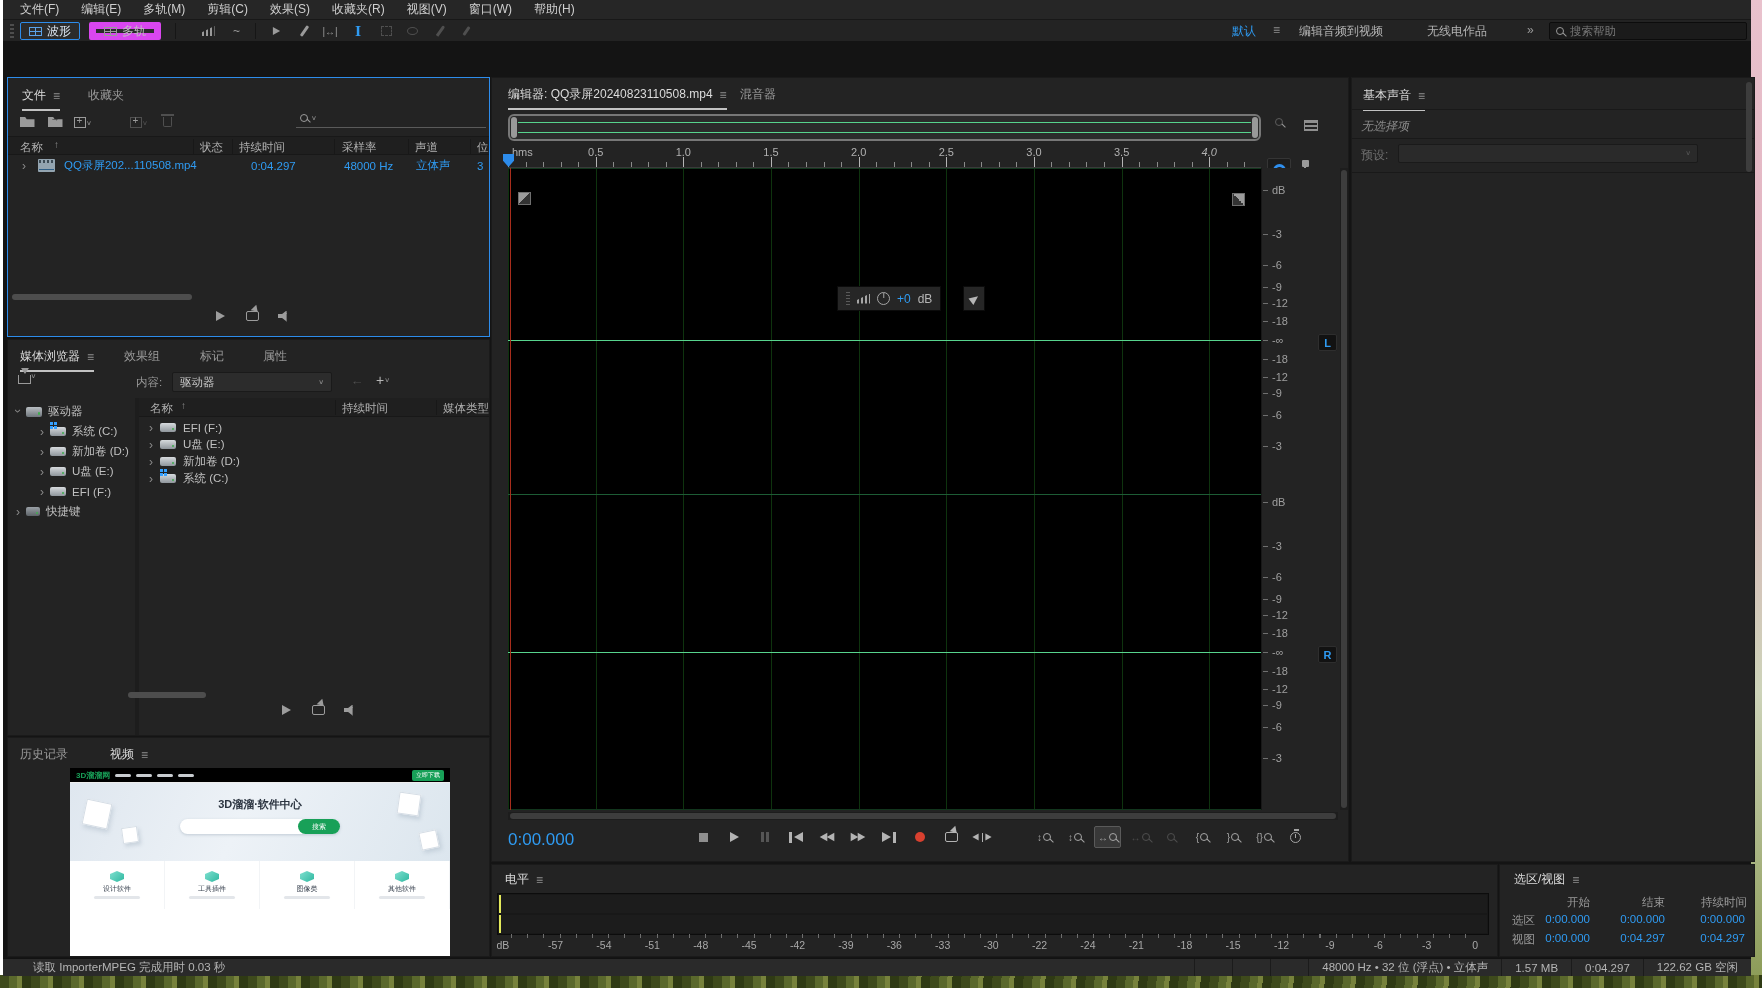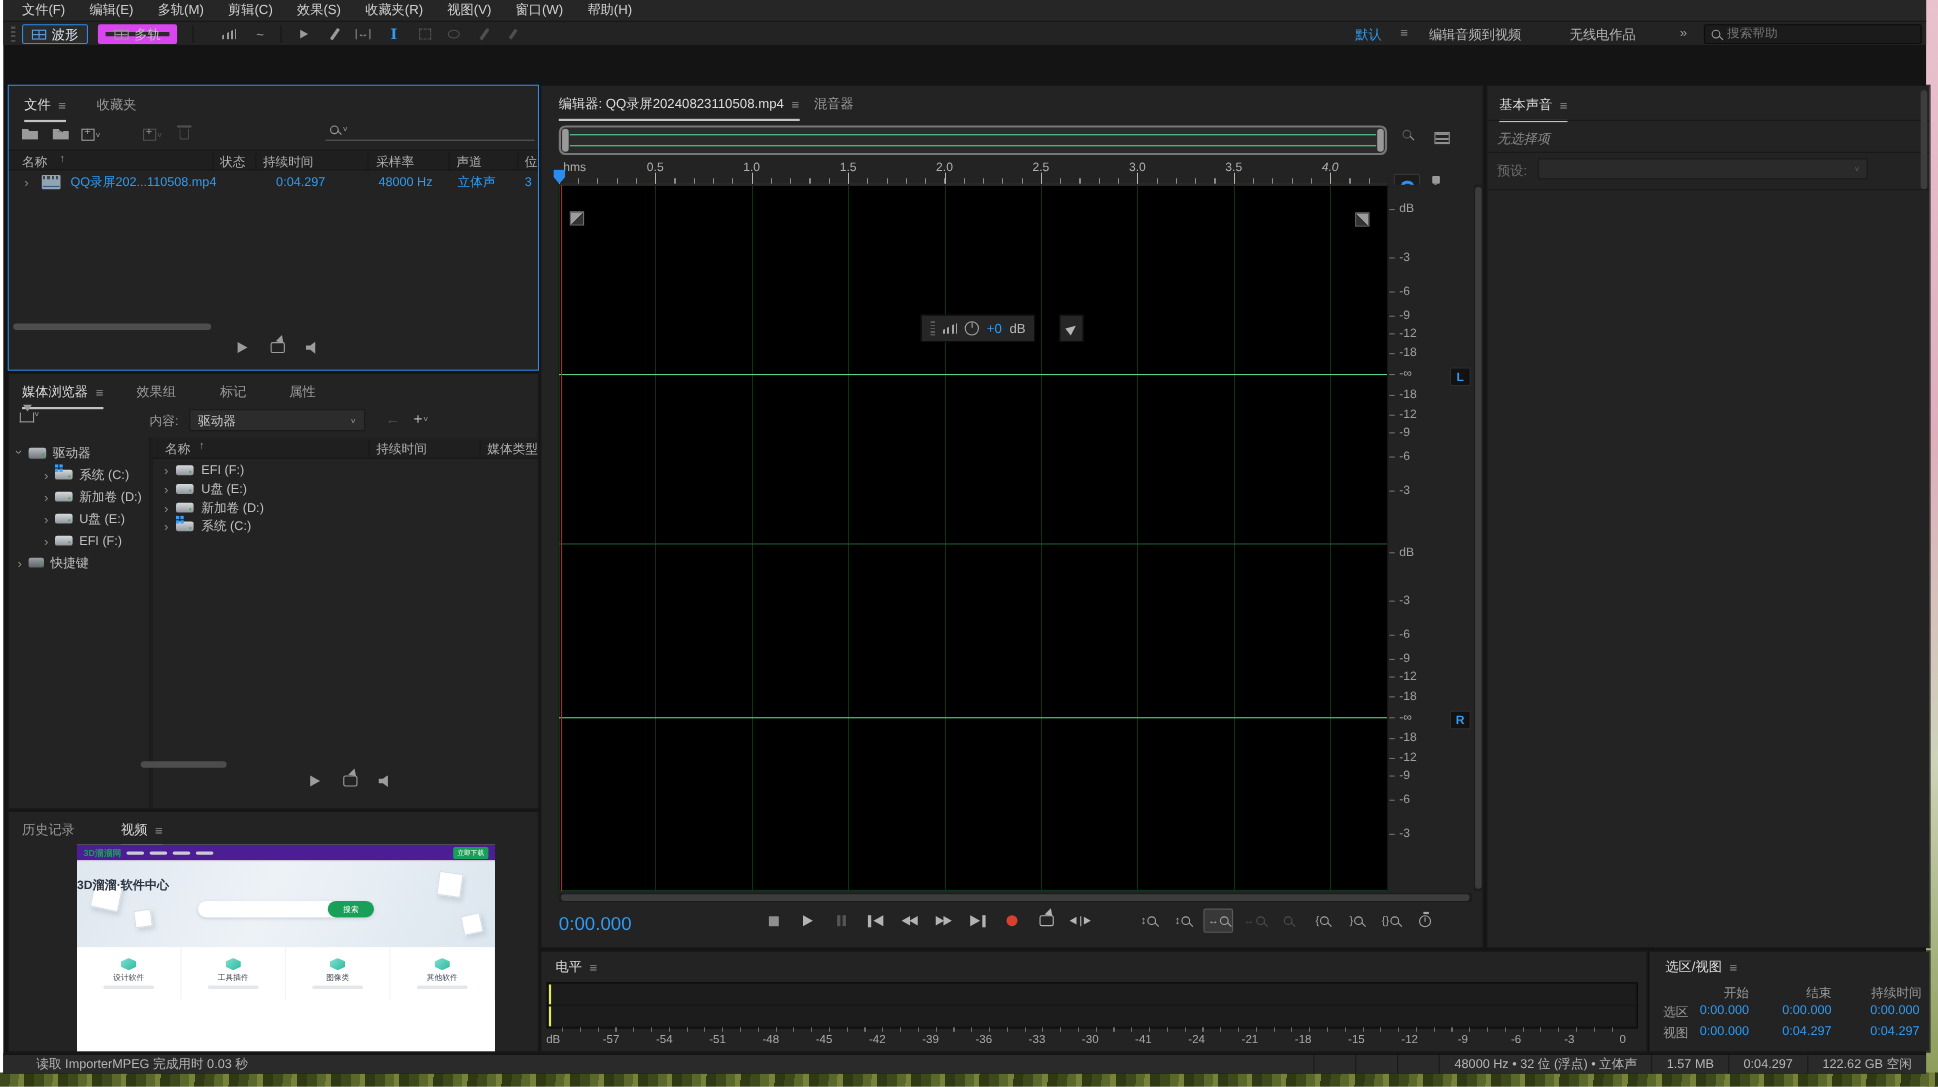--- a/index.html
+++ b/index.html
@@ -120,27 +120,27 @@
     border-radius:2px;display:flex;align-items:center;justify-content:space-between;padding:0 7px;font-size:11.5px;color:#c7c7c7}
   .treerow{position:absolute;left:0;width:127px;height:19px;display:flex;align-items:center;gap:6px;font-size:11.5px;color:#c0c0c0;overflow:hidden}
   .mbsplit{position:absolute;left:127px;top:58px;bottom:0;width:4px;background:#1d1d1d}
   .mlist{position:absolute;left:131px;top:58px;right:0;bottom:40px}
   .mlhdr{position:absolute;left:0;right:0;top:0;height:19px;background:#1f1f1f;border-bottom:1px solid #181818}
   .mlrow{position:absolute;left:0;right:0;height:17px;display:flex;align-items:center;gap:7px;padding-left:10px;font-size:11.5px;color:#c0c0c0}
 
   
   #history{left:5px;top:738px;width:481px;height:218px}
   .vthumb{position:absolute;left:62px;top:30px;width:380px;height:188px;background:#fff;overflow:hidden}
-  .vt-nav{height:15px;background:#4c1d95;border-bottom:1px solid #eee;display:flex;align-items:center;gap:5px;padding:0 6px}
+  .vt-nav{height:15px;background:#000000;border-bottom:1px solid #eee;display:flex;align-items:center;gap:5px;padding:0 6px}
   .vt-logo{color:#18a058;font-weight:bold;font-size:8px;white-space:nowrap}
   .vt-navbar{width:16px;height:3px;background:#c9cdd1;border-radius:2px}
   .vt-navbtn{margin-left:auto;background:#18a058;color:#fff;font-size:6px;border-radius:2px;padding:1px 4px;white-space:nowrap}
   .vt-hero{height:78px;background:linear-gradient(115deg,#dfe7ef 0%,#edf2f7 45%,#dce6ee 100%);position:relative;overflow:hidden}
   .cube{position:absolute;background:#fff;border:1px solid #d5dde5;box-shadow:2px 3px 4px rgba(120,140,160,.25)}
-  .vt-title{position:absolute;left:0;right:0;top:14px;font-size:11px;font-weight:bold;color:#2b3440}
+  .vt-title{position:absolute;left:0;right:0;top:14px;text-align:center;font-size:11px;font-weight:bold;color:#2b3440}
   .vt-search{position:absolute;left:110px;top:36px;width:160px;height:15px;background:#fff;border-radius:8px;
     box-shadow:0 1px 3px rgba(100,120,140,.3);display:flex;align-items:center}
   .vt-searchbtn{margin-left:auto;height:15px;width:42px;background:#18a058;border-radius:8px;color:#fff;font-size:7px;
     display:flex;align-items:center;justify-content:center;gap:2px}
   .vt-cats{height:48px;background:#fff;display:flex}
   .vt-cat{flex:1;display:flex;flex-direction:column;align-items:center;justify-content:center;gap:2px;border-right:1px solid #f2f4f6}
   .vt-cat .ico{width:14px;height:11px;background:linear-gradient(135deg,#7fe0d0,#2fb8a0);clip-path:polygon(50% 0,100% 28%,100% 72%,50% 100%,0 72%,0 28%)}
   .vt-cat .lbl{font-size:7px;color:#3a4350}
   .vt-cat .sub{width:46px;height:3px;background:#e3e6ea;border-radius:2px}
   .vt-prod{height:60px;background:#f5f7f9;position:relative;padding:6px 0 0 14px}
@@ -780,21 +780,21 @@
           <span class="mlabel" style="left: 5.9%;">-57</span>
           <span class="mlabel" style="left: 10.7789%;">-54</span>
           <span class="mlabel" style="left: 15.6578%;">-51</span>
           <span class="mlabel" style="left: 20.5367%;">-48</span>
           <span class="mlabel" style="left: 25.4156%;">-45</span>
           <span class="mlabel" style="left: 30.2945%;">-42</span>
           <span class="mlabel" style="left: 35.1734%;">-39</span>
           <span class="mlabel" style="left: 40.0523%;">-36</span>
           <span class="mlabel" style="left: 44.9312%;">-33</span>
           <span class="mlabel" style="left: 49.8101%;">-30</span>
-          <span class="mlabel" style="left: 54.689%;">-41</span>
+          <span class="mlabel" style="left: 54.689%;">-22</span>
           <span class="mlabel" style="left: 59.5679%;">-24</span>
           <span class="mlabel" style="left: 64.4468%;">-21</span>
           <span class="mlabel" style="left: 69.3257%;">-18</span>
           <span class="mlabel" style="left: 74.2046%;">-15</span>
           <span class="mlabel" style="left: 79.0835%;">-12</span>
           <span class="mlabel" style="left: 83.9624%;">-9</span>
           <span class="mlabel" style="left: 88.8413%;">-6</span>
           <span class="mlabel" style="left: 93.7202%;">-3</span>
           <span class="mlabel" style="left: 98.5991%;">0</span>
         </div>

